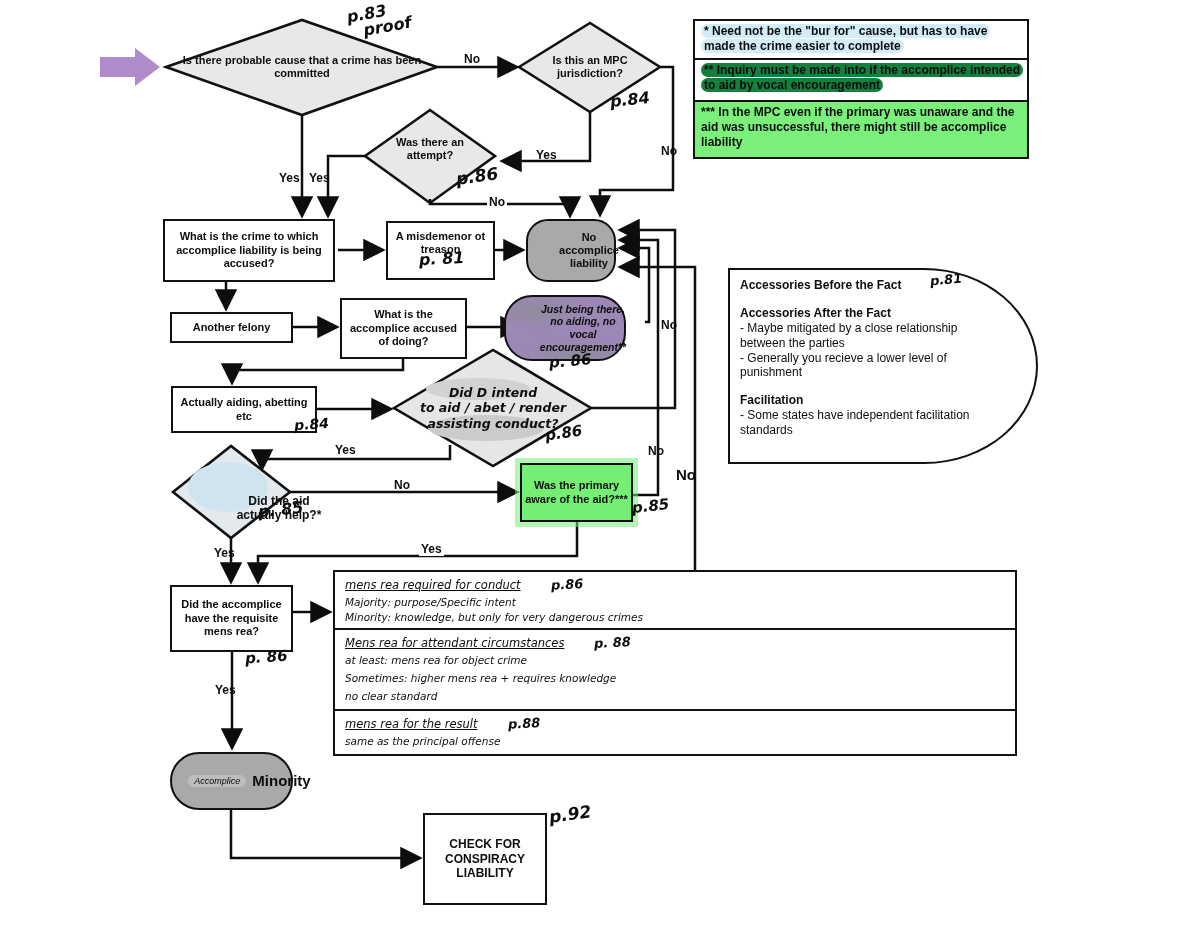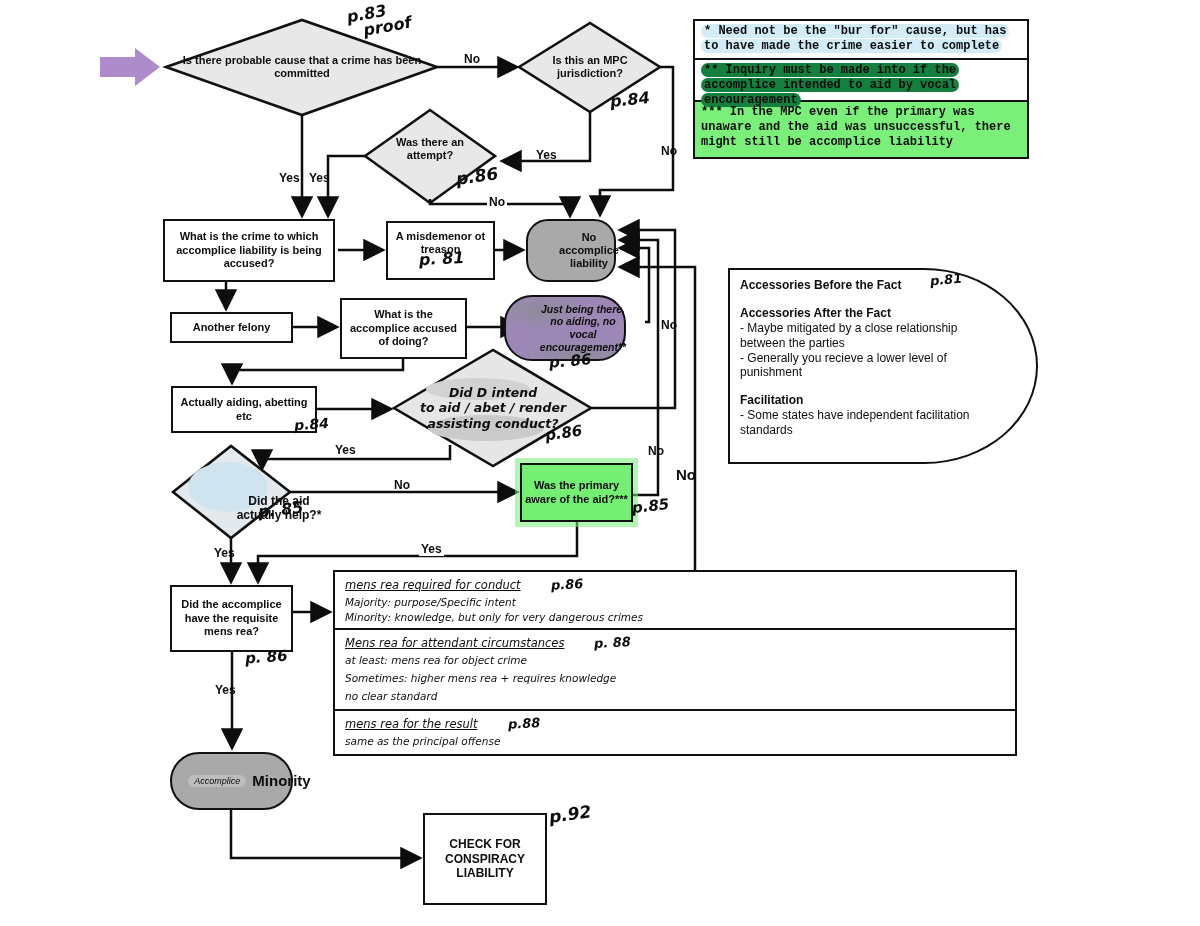--- a/index.html
+++ b/index.html
@@ -124,21 +124,21 @@
 
   <div class="node box" style="left:170px;top:585px;width:123px;height:67px;">Did the accomplice have the requisite mens rea?</div>
 
   <div class="node stadium" style="left:170px;top:752px;width:123px;height:58px;border-radius:29px;">
     <span class="acc-word">Accomplice</span>
     <span class="lia-word">Minority</span>
   </div>
 
   <div class="node box" style="left:423px;top:813px;width:124px;height:92px;font-size:12px;">CHECK FOR CONSPIRACY LIABILITY</div>
 
-  <div class="node" style="left:693px;top:19px;width:336px;font-family:Liberation Mono, monospace;">
+  <div class="node" style="left:693px;top:19px;width:336px;">
     <div class="note" style="height:41px;">
       <span class="hl hl-blue">* Need not be the "bur for" cause, but has to have made the crime easier to complete</span>
     </div>
     <div class="note" style="height:45px;margin-top:-2.5px;">
       <span class="hl hl-purple">** Inquiry must be made into if the accomplice intended to aid by vocal encouragement</span>
     </div>
     <div class="note note-green" style="height:59px;margin-top:-2.5px;">
       <span>*** In the MPC even if the primary was unaware and the aid was unsuccessful, there might still be accomplice liability</span>
     </div>
   </div>

